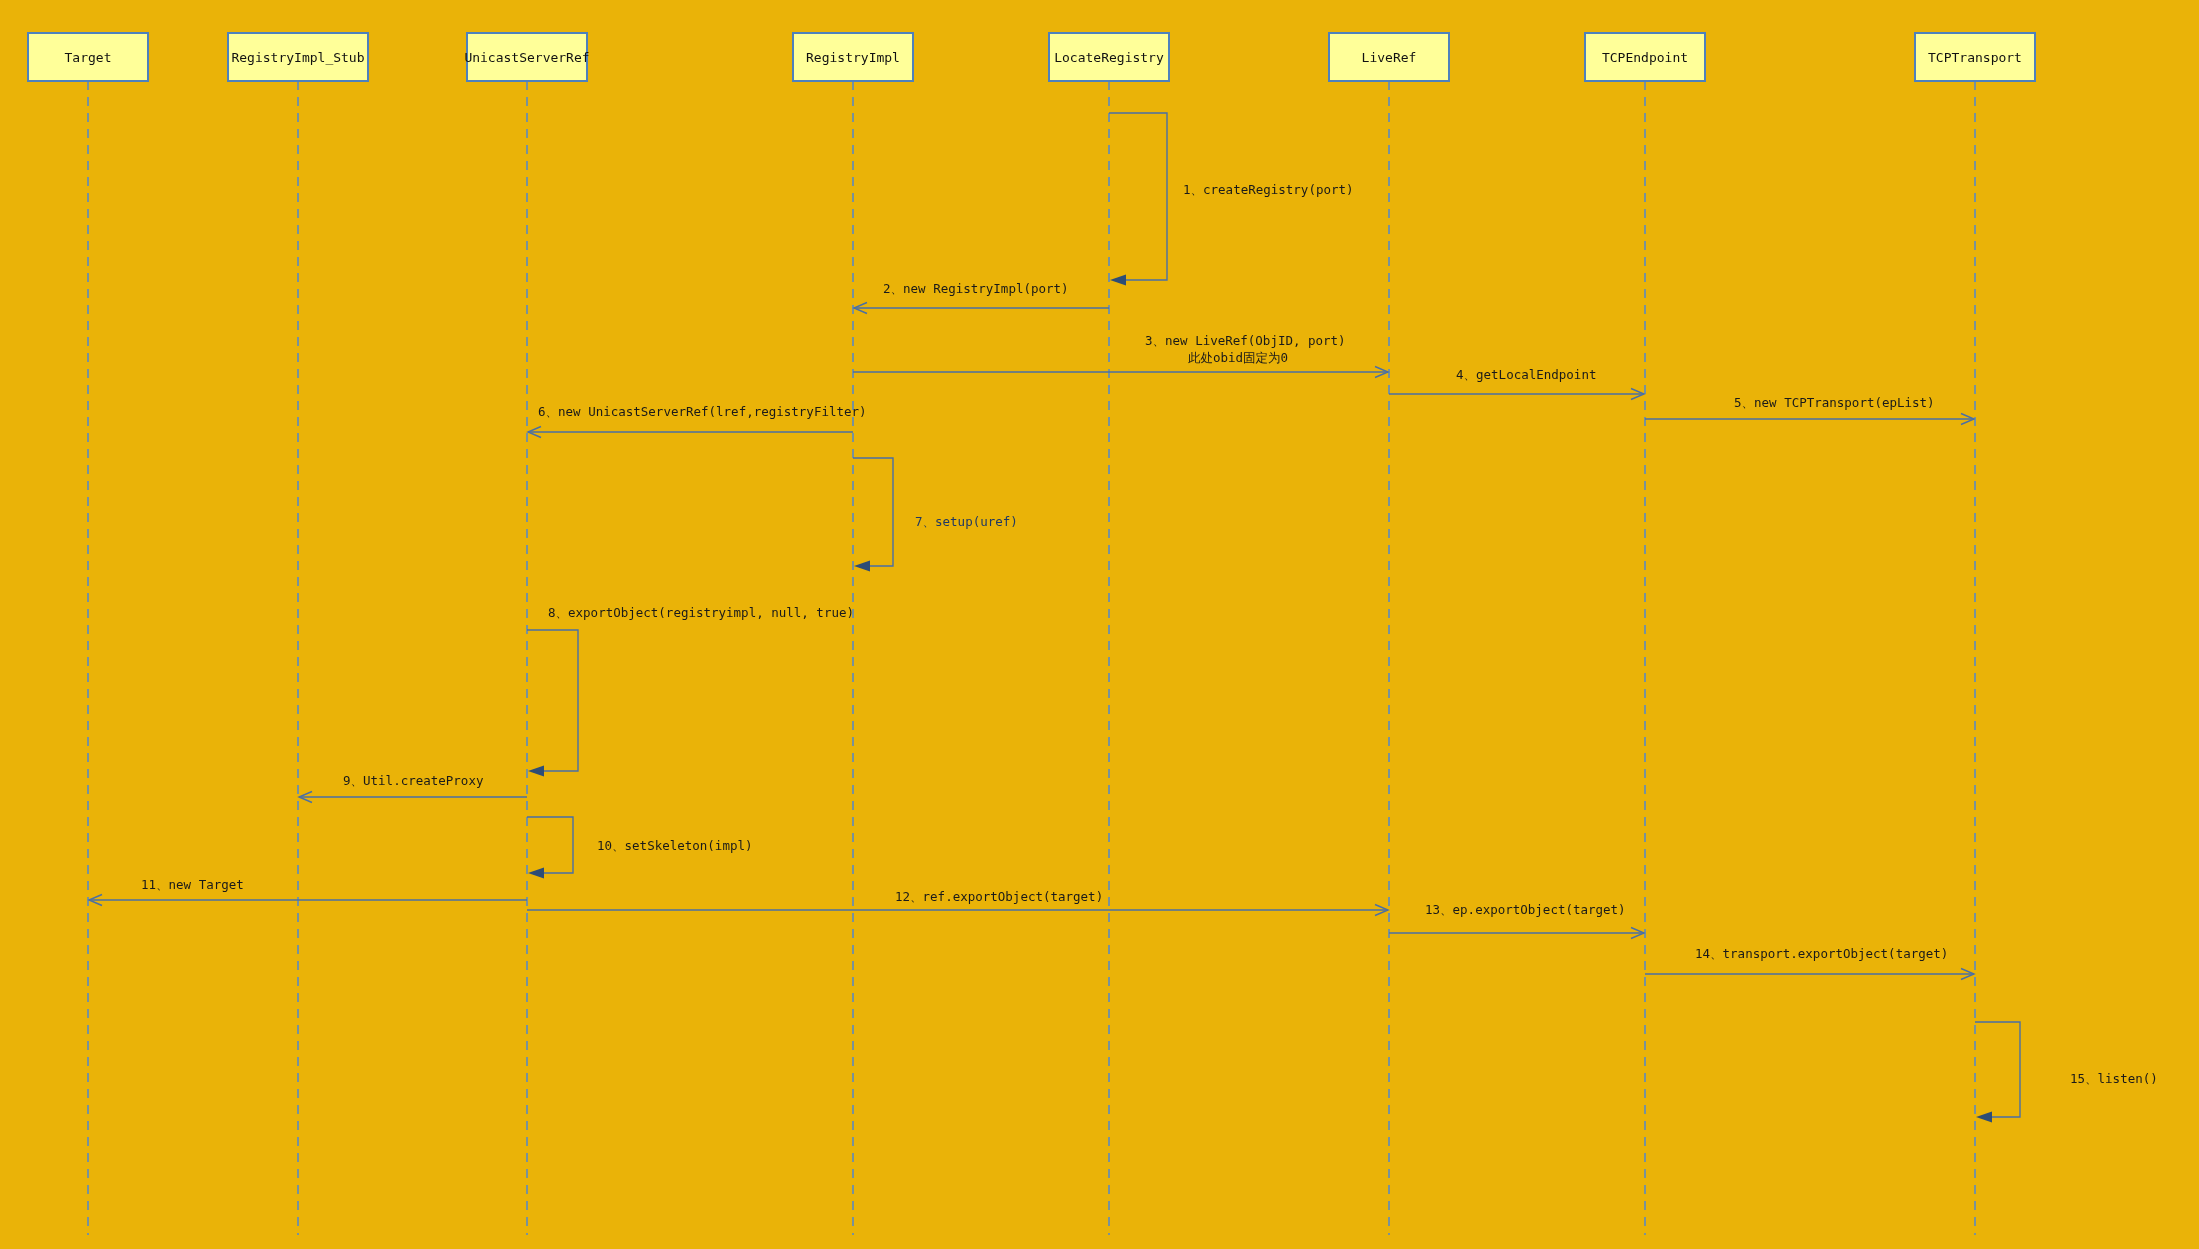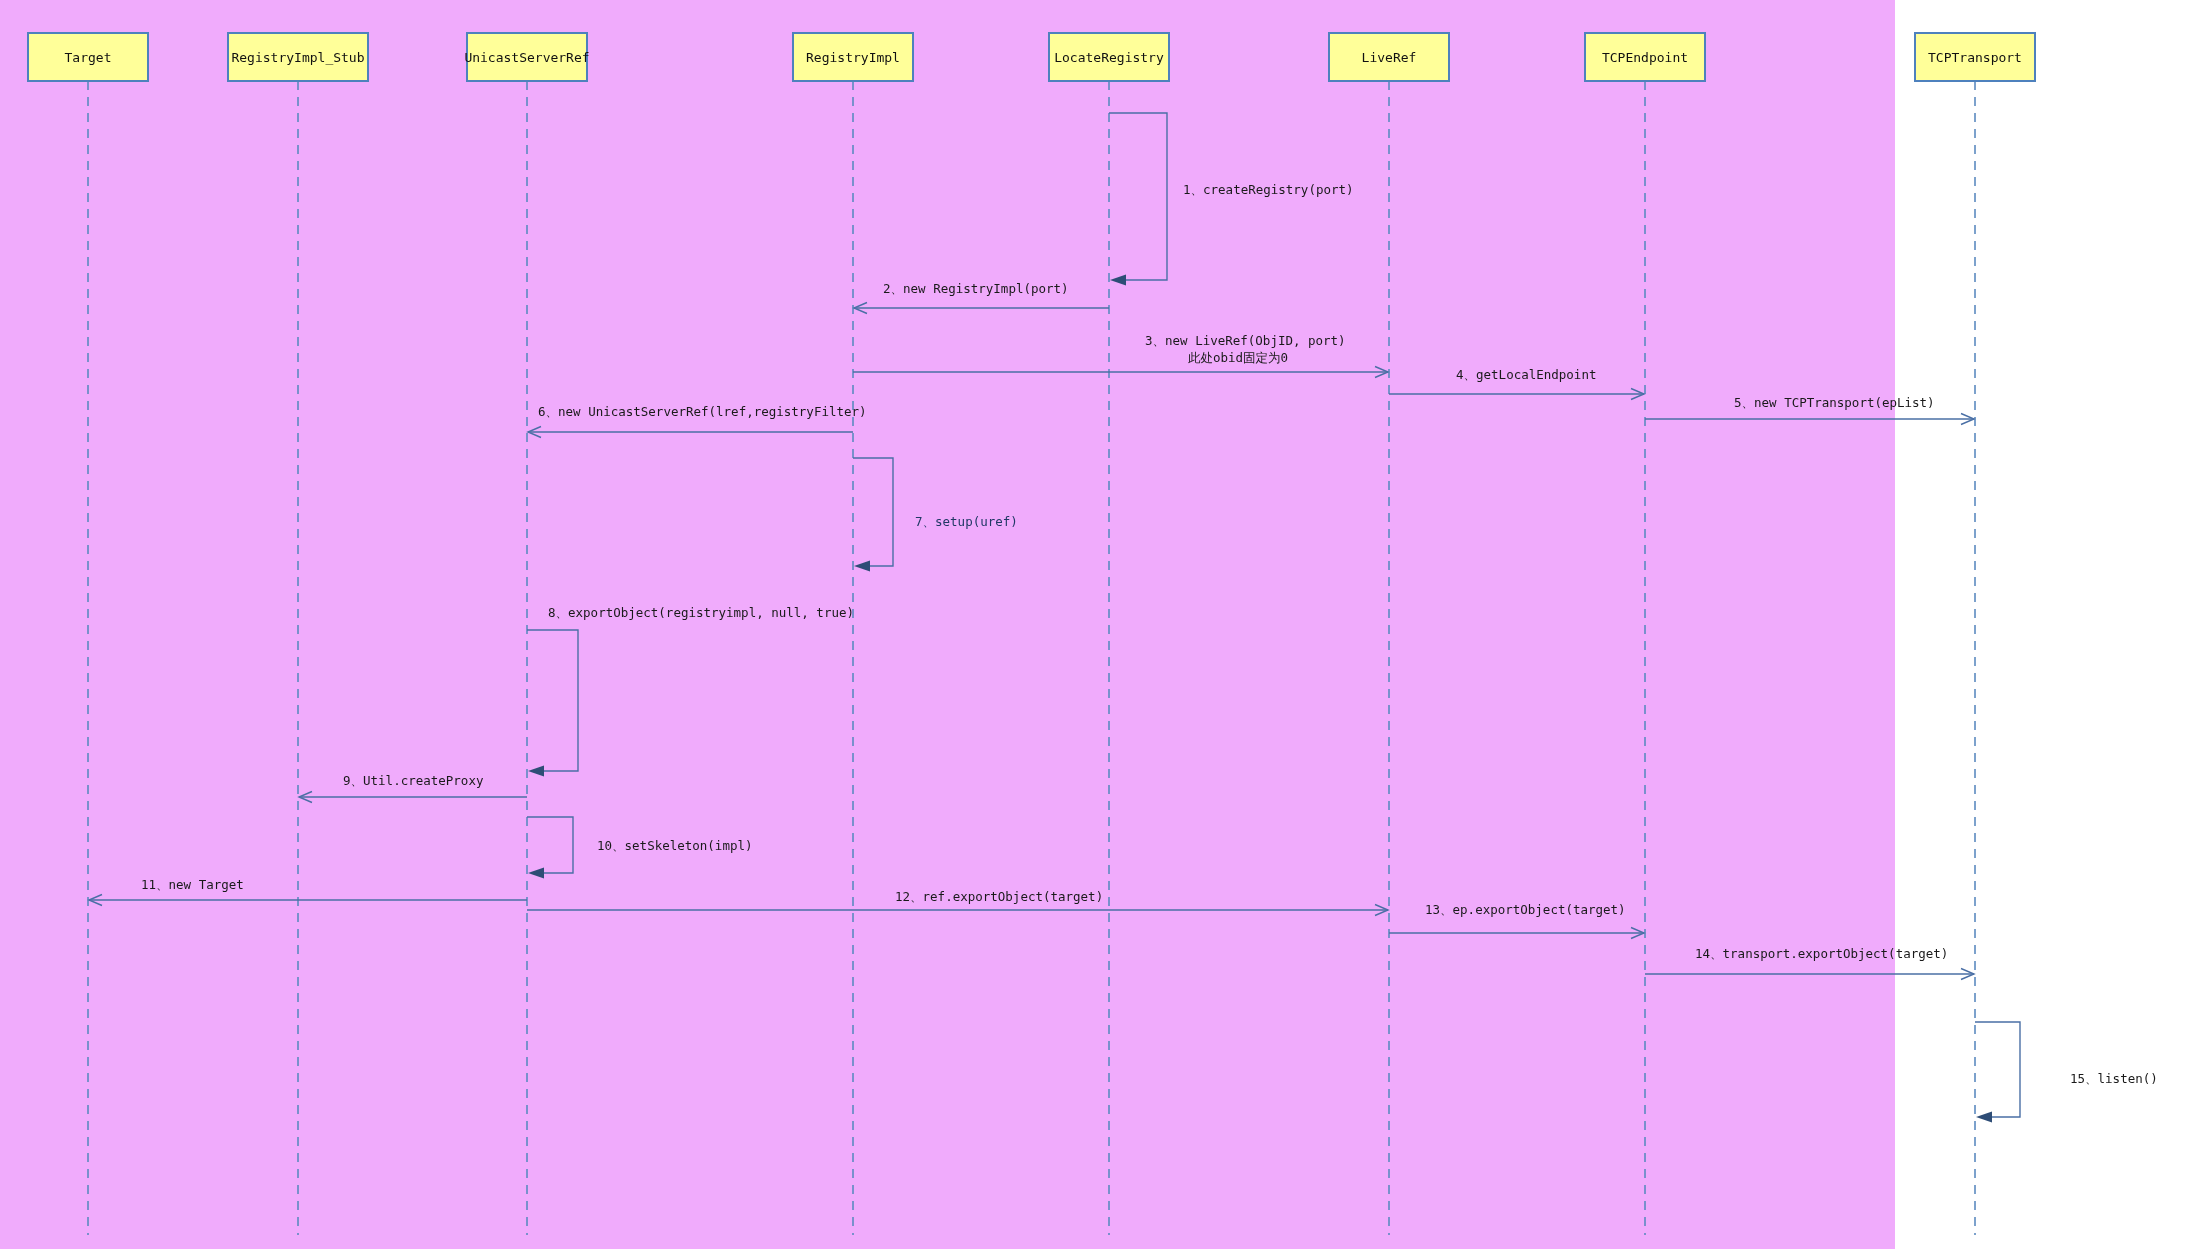--- a/index.html
+++ b/index.html
@@ -2,23 +2,23 @@
 <html><head>
 <meta charset="utf-8">
 <style>
   html, body {
     margin: 0;
     padding: 0;
     background: #ffffff;
   }
   .stage {
     position: relative;
-    width: 1895px;
+    width: 2199px;
     height: 1249px;
-    background: #f0abfc;
+    background: #eab308;
     font-family: "DejaVu Sans Mono", "Liberation Mono", monospace;
   }
   svg text {
     font-family: "DejaVu Sans Mono", "Liberation Mono", monospace;
   }
 </style>
 </head>
 <body>
 
 <div class="stage">

